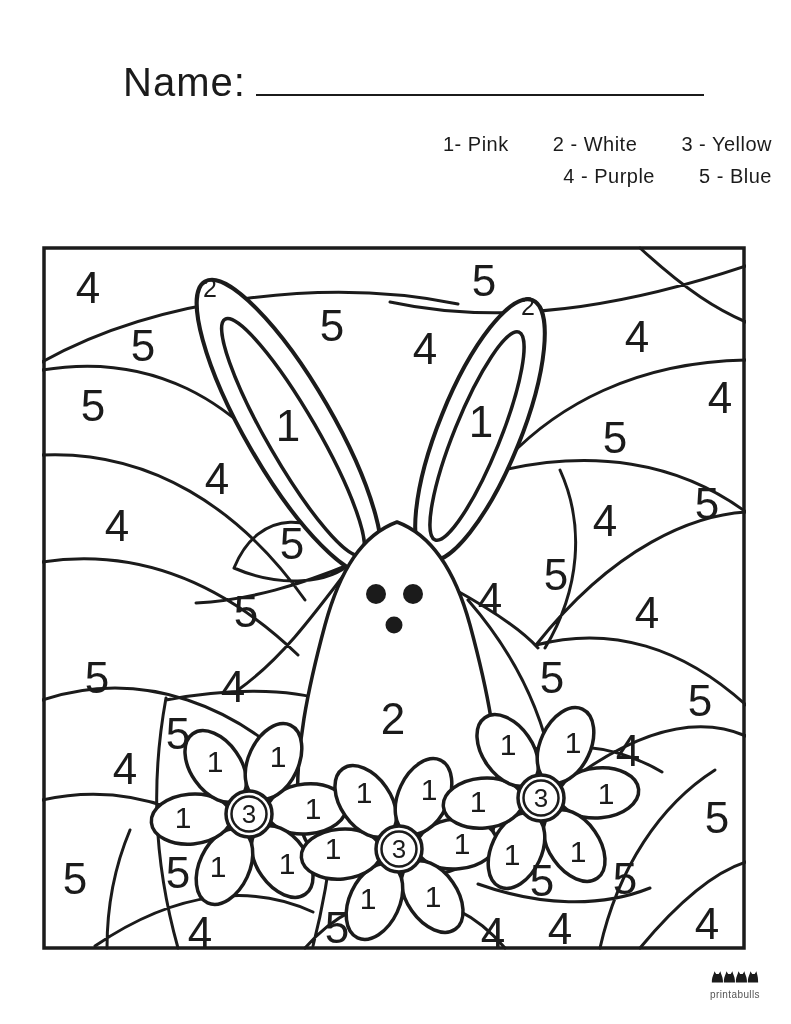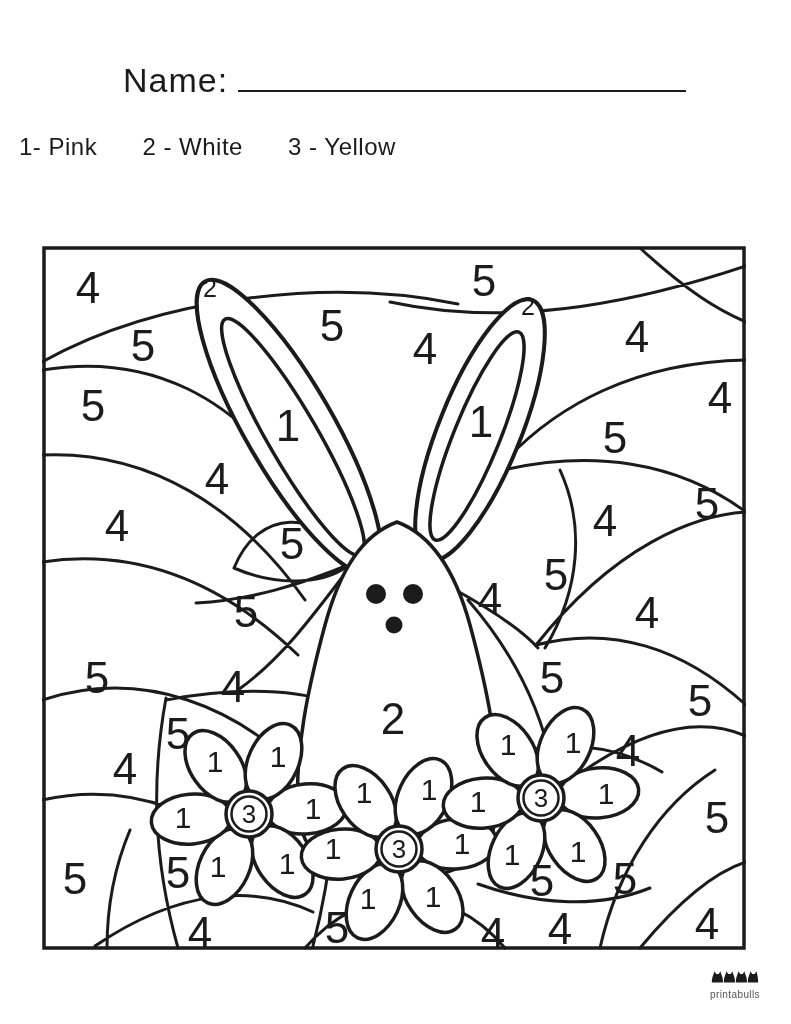--- a/index.html
+++ b/index.html
@@ -2,29 +2,29 @@
 <html><head>
 <meta charset="utf-8">
 <style>
   html,body{margin:0;padding:0;}
   body{
     width:791px;height:1024px;position:relative;background:#ffffff;
     font-family:"Liberation Sans", sans-serif;color:#1b1b1b;overflow:hidden;
   }
   .name-row{
     position:absolute;left:123px;top:60px;display:flex;align-items:baseline;
-    font-size:34px;letter-spacing:1px;
+    font-size:40px;letter-spacing:1px;
   }
   .name-line{
     display:inline-block;width:448px;border-bottom:2.5px solid #1b1b1b;
     height:30px;margin-left:10px;
   }
   .legend{
-    position:absolute;top:133px;left:0;width:791px;text-align:left;
-    font-size:24px;letter-spacing:0.5px;
+    position:absolute;top:133px;left:0;width:791px;text-align:right;
+    font-size:20px;letter-spacing:0.5px;
   }
   .legend-row{margin-bottom:9px;}
   .legend-item{display:inline-block;margin:0 19px;white-space:nowrap;}
   .art{position:absolute;left:42px;top:246px;}
   .art text{font-family:"Liberation Sans", sans-serif;}
   .footer-logo{
     position:absolute;left:698px;top:968px;width:74px;text-align:center;
   }
   .brand{font-size:10px;color:#555;letter-spacing:0.4px;margin-top:0px;}
 </style>
@@ -34,20 +34,24 @@
 <div class="name-row">
   <span>Name:</span>
   <span class="name-line"></span>
 </div>
 
 <div class="legend">
   <div class="legend-row">
     <span class="legend-item">1- Pink</span>
     <span class="legend-item">2 - White</span>
     <span class="legend-item">3 - Yellow</span>
+  </div>
+  <div class="legend-row">
+    <span class="legend-item">4 - Purple</span>
+    <span class="legend-item">5 - Blue</span>
   </div>
 </div>
 
 <svg class="art" id="art" width="704" height="704" viewBox="42 246 704 704">
   <rect x="44" y="248" width="700" height="700" fill="#ffffff" stroke="#1b1b1b" stroke-width="3.5"></rect>
 
   <path fill="none" stroke="#1b1b1b" stroke-width="3" stroke-linecap="round" d="
         M 42 362 C 160 296 330 278 458 304
         M 42 370 C 150 352 235 398 298 488
         M 42 455 C 150 450 240 508 305 600

